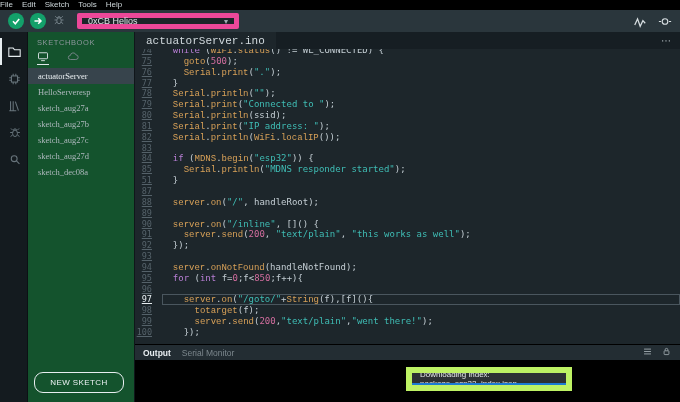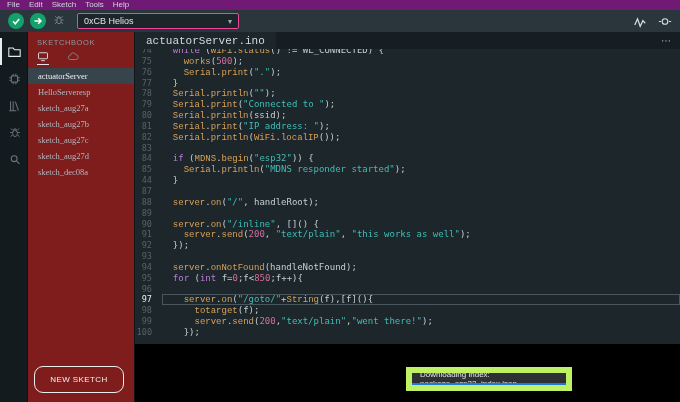--- a/index.html
+++ b/index.html
@@ -1,70 +1,70 @@
 <!DOCTYPE html>
 <html><head>
 <meta charset="utf-8">
 <style>
   * { box-sizing: border-box; margin: 0; padding: 0; }
   html,body { width:680px; height:402px; overflow:hidden; }
   body { background:#1d262b; font-family:"Liberation Sans", sans-serif; position:relative; }
 
   
-  .menubar { height:10px; background:#701a75; display:flex; align-items:center; gap:9px;
-             padding-left:7px; color:#cdd6d9; font-size:8px; line-height:10px; }
+  .menubar { height:10px; background:#000000; display:flex; align-items:center; gap:9px;
+             color:#cdd6d9; font-size:8px; line-height:10px; }
   .menu-item { cursor:default; }
 
   
   .toolbar { height:22px; background:#2a363c; display:flex; align-items:center; padding:0 8px; gap:6px; }
   .round-btn { width:16px; height:16px; border-radius:50%; background:#13a06a; display:flex;
                align-items:center; justify-content:center; flex:none; }
   .round-btn svg { display:block; }
   .debug-tool { width:14px; height:14px; color:#75838a; display:flex; align-items:center; justify-content:center; }
-  .board-select { margin-left:5px; width:162px; height:16px; background:#1c2529; border:1px solid #ec4899;
+  .board-select { margin-left:5px; width:162px; height:16px; background:#1c2529; border:5px solid #ec4899;
                   border-radius:2px; display:flex; align-items:center; justify-content:space-between;
                   padding:0 6px; color:#dfe5e8; font-size:9px; }
   .board-select .chev { color:#9fabb1; font-size:8px; }
   .toolbar-right { margin-left:auto; display:flex; gap:11px; align-items:center; color:#d7dee1; }
   .toolbar-right svg { display:block; }
 
   
   .main { display:flex; height:370px; }
 
   .activitybar { width:28px; background:#141b1f; border-right:1px solid #0c1114; display:flex;
                  flex-direction:column; padding-top:6px; }
   .act-slot { width:100%; height:27px; display:flex; align-items:center; justify-content:center;
               border-left:2px solid transparent; color:#68757c; }
   .act-slot.active { border-left-color:#e6edf0; color:#e6edf0; }
   .act-slot svg { display:block; }
 
-  .sketchbook { width:107px; background:#7f1d1d; border-right:1px solid #10161a; display:flex;
+  .sketchbook { width:107px; background:#14532d; border-right:1px solid #10161a; display:flex;
                 flex-direction:column; position:relative; }
   .sb-header { padding:6px 0 3px 9px; color:#8d979c; font-size:7.5px; letter-spacing:.6px; }
   .sb-tabs { display:flex; height:15px; padding-left:9px; gap:18px; }
   .sb-tab { height:100%; display:flex; align-items:center; color:#7c878d; border-bottom:1.5px solid transparent; }
   .sb-tab.active { color:#dfe7ea; border-bottom-color:#dfe7ea; }
   .sb-list { margin-top:3px; flex:1; font-size:8.5px; color:#aeb8bd; overflow:hidden; }
   .sb-item { height:16px; line-height:16px; padding-left:10px; white-space:nowrap; cursor:default;font-family:Liberation Serif, serif; }
   .sb-item.selected { background:#37444c; color:#e9eef1; }
-  .new-sketch { position:absolute; bottom:9px; left:6px; width:90px; height:27px; border:1px solid #e8eef0;
+  .new-sketch { position:absolute; bottom:9px; left:6px; width:90px; height:21px; border:1px solid #e8eef0;
                 border-radius:9px; background:transparent; color:#eef3f5; font-size:8px; letter-spacing:.4px;
                 display:flex; align-items:center; justify-content:center; font-family:"Liberation Sans",sans-serif; }
 
   
   .editor-col { flex:1; min-width:0; display:flex; flex-direction:column; background:#1d262b; }
   .tabbar { height:17px; background:#161e23; display:flex; align-items:center; flex:none; }
   .tab { height:100%; background:#1d262b; padding:0 11px; display:flex; align-items:center;
          color:#d2dade; font-size:11px;font-family:Liberation Mono, monospace; }
   .tab-more { margin-left:auto; color:#aab4b9; padding-right:9px; font-size:10px; line-height:10px; }
 
   .code-area { flex:1; overflow:hidden; font-family:"DejaVu Sans Mono", monospace; font-size:9px; }
   .code-lines { margin-top:-4px; }
   .line { display:flex; height:10.85px; line-height:10.85px; white-space:pre; }
-  .ln { width:27px; flex:none; text-align:right; padding-right:10px; color:#55626a; font-size:8.5px; }
+  .ln { width:27px; flex:none; text-align:right; padding-right:10px; color:#55626a; font-size:8.5px;text-decoration:underline; }
   .lc { flex:1; color:#c3cdd3; }
   .line.active .ln { color:#e6edf0; }
   .line.active .lc { box-shadow: inset 0 0 0 1px #4a565e; }
   .seg-p { color:#c3cdd3; }
   .seg-o { color:#d8a158;font-family:Liberation Mono, monospace; }
   .seg-s { color:#3fbdb5; }
   .seg-n { color:#d16d9e; }
   .seg-k { color:#b97fd6; }
 
   
@@ -210,49 +210,62 @@
   </div>
 
   <div class="editor-col">
     <div class="tabbar">
       <div class="tab">actuatorServer.ino</div>
       <div class="tab-more">⋯</div>
     </div>
     <div class="code-area">
       <div class="code-lines">
           <div class="line"><span class="ln">74</span><span class="lc"><span class="seg-p">  </span><span class="seg-k">while</span><span class="seg-p"> (</span><span class="seg-o">WiFi</span><span class="seg-p">.</span><span class="seg-o">status</span><span class="seg-p">() != WL_CONNECTED) {</span></span></div>
-          <div class="line"><span class="ln">75</span><span class="lc"><span class="seg-p">    </span><span class="seg-o">works</span><span class="seg-p">(</span><span class="seg-n">500</span><span class="seg-p">);</span></span></div>
+          <div class="line"><span class="ln">75</span><span class="lc"><span class="seg-p">    </span><span class="seg-o">goto</span><span class="seg-p">(</span><span class="seg-n">500</span><span class="seg-p">);</span></span></div>
           <div class="line"><span class="ln">76</span><span class="lc"><span class="seg-p">    </span><span class="seg-o">Serial</span><span class="seg-p">.</span><span class="seg-o">print</span><span class="seg-p">(</span><span class="seg-s">"."</span><span class="seg-p">);</span></span></div>
           <div class="line"><span class="ln">77</span><span class="lc"><span class="seg-p">  }</span></span></div>
           <div class="line"><span class="ln">78</span><span class="lc"><span class="seg-p">  </span><span class="seg-o">Serial</span><span class="seg-p">.</span><span class="seg-o">println</span><span class="seg-p">(</span><span class="seg-s">""</span><span class="seg-p">);</span></span></div>
           <div class="line"><span class="ln">79</span><span class="lc"><span class="seg-p">  </span><span class="seg-o">Serial</span><span class="seg-p">.</span><span class="seg-o">print</span><span class="seg-p">(</span><span class="seg-s">"Connected to "</span><span class="seg-p">);</span></span></div>
           <div class="line"><span class="ln">80</span><span class="lc"><span class="seg-p">  </span><span class="seg-o">Serial</span><span class="seg-p">.</span><span class="seg-o">println</span><span class="seg-p">(ssid);</span></span></div>
           <div class="line"><span class="ln">81</span><span class="lc"><span class="seg-p">  </span><span class="seg-o">Serial</span><span class="seg-p">.</span><span class="seg-o">print</span><span class="seg-p">(</span><span class="seg-s">"IP address: "</span><span class="seg-p">);</span></span></div>
           <div class="line"><span class="ln">82</span><span class="lc"><span class="seg-p">  </span><span class="seg-o">Serial</span><span class="seg-p">.</span><span class="seg-o">println</span><span class="seg-p">(</span><span class="seg-o">WiFi</span><span class="seg-p">.</span><span class="seg-o">localIP</span><span class="seg-p">());</span></span></div>
           <div class="line"><span class="ln">83</span><span class="lc"></span></div>
           <div class="line"><span class="ln">84</span><span class="lc"><span class="seg-p">  </span><span class="seg-k">if</span><span class="seg-p"> (</span><span class="seg-o">MDNS</span><span class="seg-p">.</span><span class="seg-o">begin</span><span class="seg-p">(</span><span class="seg-s">"esp32"</span><span class="seg-p">)) {</span></span></div>
           <div class="line"><span class="ln">85</span><span class="lc"><span class="seg-p">    </span><span class="seg-o">Serial</span><span class="seg-p">.</span><span class="seg-o">println</span><span class="seg-p">(</span><span class="seg-s">"MDNS responder started"</span><span class="seg-p">);</span></span></div>
-          <div class="line"><span class="ln">44</span><span class="lc"><span class="seg-p">  }</span></span></div>
+          <div class="line"><span class="ln">51</span><span class="lc"><span class="seg-p">  }</span></span></div>
           <div class="line"><span class="ln">87</span><span class="lc"></span></div>
           <div class="line"><span class="ln">88</span><span class="lc"><span class="seg-p">  </span><span class="seg-o">server</span><span class="seg-p">.</span><span class="seg-o">on</span><span class="seg-p">(</span><span class="seg-s">"/"</span><span class="seg-p">, handleRoot);</span></span></div>
           <div class="line"><span class="ln">89</span><span class="lc"></span></div>
           <div class="line"><span class="ln">90</span><span class="lc"><span class="seg-p">  </span><span class="seg-o">server</span><span class="seg-p">.</span><span class="seg-o">on</span><span class="seg-p">(</span><span class="seg-s">"/inline"</span><span class="seg-p">, []() {</span></span></div>
           <div class="line"><span class="ln">91</span><span class="lc"><span class="seg-p">    </span><span class="seg-o">server</span><span class="seg-p">.</span><span class="seg-o">send</span><span class="seg-p">(</span><span class="seg-n">200</span><span class="seg-p">, </span><span class="seg-s">"text/plain"</span><span class="seg-p">, </span><span class="seg-s">"this works as well"</span><span class="seg-p">);</span></span></div>
           <div class="line"><span class="ln">92</span><span class="lc"><span class="seg-p">  });</span></span></div>
           <div class="line"><span class="ln">93</span><span class="lc"></span></div>
           <div class="line"><span class="ln">94</span><span class="lc"><span class="seg-p">  </span><span class="seg-o">server</span><span class="seg-p">.</span><span class="seg-o">onNotFound</span><span class="seg-p">(handleNotFound);</span></span></div>
           <div class="line"><span class="ln">95</span><span class="lc"><span class="seg-p">  </span><span class="seg-k">for</span><span class="seg-p"> (</span><span class="seg-k">int</span><span class="seg-p"> f=</span><span class="seg-n">0</span><span class="seg-p">;f&lt;</span><span class="seg-n">850</span><span class="seg-p">;f++){</span></span></div>
           <div class="line"><span class="ln">96</span><span class="lc"></span></div>
           <div class="line active"><span class="ln">97</span><span class="lc"><span class="seg-p">    </span><span class="seg-o">server</span><span class="seg-p">.</span><span class="seg-o">on</span><span class="seg-p">(</span><span class="seg-s">"/goto/"</span><span class="seg-p">+</span><span class="seg-o">String</span><span class="seg-p">(f),[f](){</span></span></div>
           <div class="line"><span class="ln">98</span><span class="lc"><span class="seg-p">      </span><span class="seg-o">totarget</span><span class="seg-p">(f);</span></span></div>
           <div class="line"><span class="ln">99</span><span class="lc"><span class="seg-p">      </span><span class="seg-o">server</span><span class="seg-p">.</span><span class="seg-o">send</span><span class="seg-p">(</span><span class="seg-n">200</span><span class="seg-p">,</span><span class="seg-s">"text/plain"</span><span class="seg-p">,</span><span class="seg-s">"went there!"</span><span class="seg-p">);</span></span></div>
           <div class="line"><span class="ln">100</span><span class="lc"><span class="seg-p">    });</span></span></div>
         </div>
     </div>
     <div class="bottom">
+      <div class="bottom-header">
+          <span class="btab active">Output</span>
+          <span class="btab">Serial Monitor</span>
+          <span class="bh-icons">
+            <span><svg width="11" height="11" viewBox="0 0 16 16" stroke="currentColor" fill="none" stroke-width="1.4">
+                <path d="M3 4.5h10M3 8h10M3 11.5h10"></path>
+              </svg></span>
+            <span><svg width="11" height="11" viewBox="0 0 16 16" stroke="currentColor" fill="none" stroke-width="1.3">
+                <rect x="4.5" y="7" width="7" height="5.5" rx="1"></rect>
+                <path d="M6 7V5.5a2 2 0 014 0V7"></path>
+              </svg></span>
+          </span>
+        </div>
       <div class="console"></div>
     </div>
   </div>
 </div>
 
 <div class="toast">
   <span>Downloading index: package_esp32_index.json</span>
   <div class="toast-progress"></div>
 </div>
 

